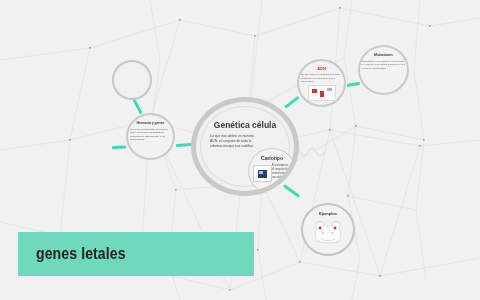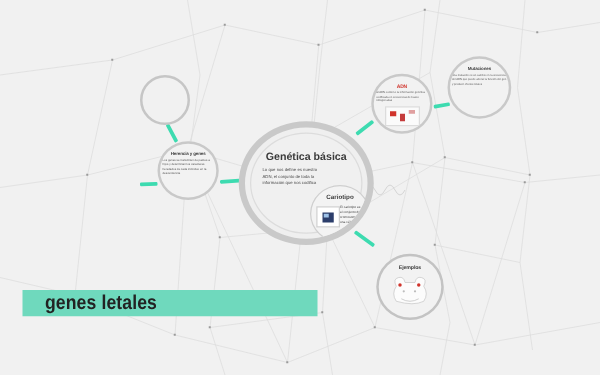--- a/index.html
+++ b/index.html
@@ -145,21 +145,21 @@
   }
   #n-ejemplos .diagram{
     margin-top:3px;width:34px;height:28px;position:relative;
   }
 
   
   .link{position:absolute;background:#3ddbb0;border-radius:1px;transform-origin:0 50%;}
 
   
   #banner{
-    position:absolute;left:18px;top:232px;width:236px;height:21px;
+    position:absolute;left:18px;top:232px;width:236px;height:44px;
     background:#6fd9bd;
     display:flex;align-items:center;
   }
   #banner-text{
     margin-left:18px;
     font-family:"Liberation Sans Narrow","Liberation Sans",sans-serif;
     font-size:16px;font-weight:bold;color:#222;letter-spacing:.1px;
     transform:scaleX(.88);transform-origin:left center;
   }
 </style>
@@ -264,21 +264,21 @@
         <circle cx="24" cy="8" r="1.4" fill="#d0342c"></circle>
         <circle cx="12" cy="13" r="0.9" fill="#bdbdbd"></circle>
         <circle cx="21" cy="13" r="0.9" fill="#bdbdbd"></circle>
         <path d="M10,19 q7,4 14,0" stroke="#c0c0c0" stroke-width="0.6" fill="none"></path>
       </svg>
     </div>
   </div>
 
   <div class="node" id="central">
     <div id="central-inner"></div>
-    <div id="central-title">Genética básica</div>
+    <div id="central-title">Genética célula</div>
     <div id="central-body">Lo que nos define es nuestro ADN, el conjunto de toda la información que nos codifica</div>
 
     <div id="cariotipo">
       <div id="cariotipo-title">Cariotipo</div>
       <div id="cariotipo-media">
         <span class="glyph"></span>
       </div>
       <div id="cariotipo-text">El cariotipo es el conjunto de cromosomas de una célula</div>
     </div>
   </div>

